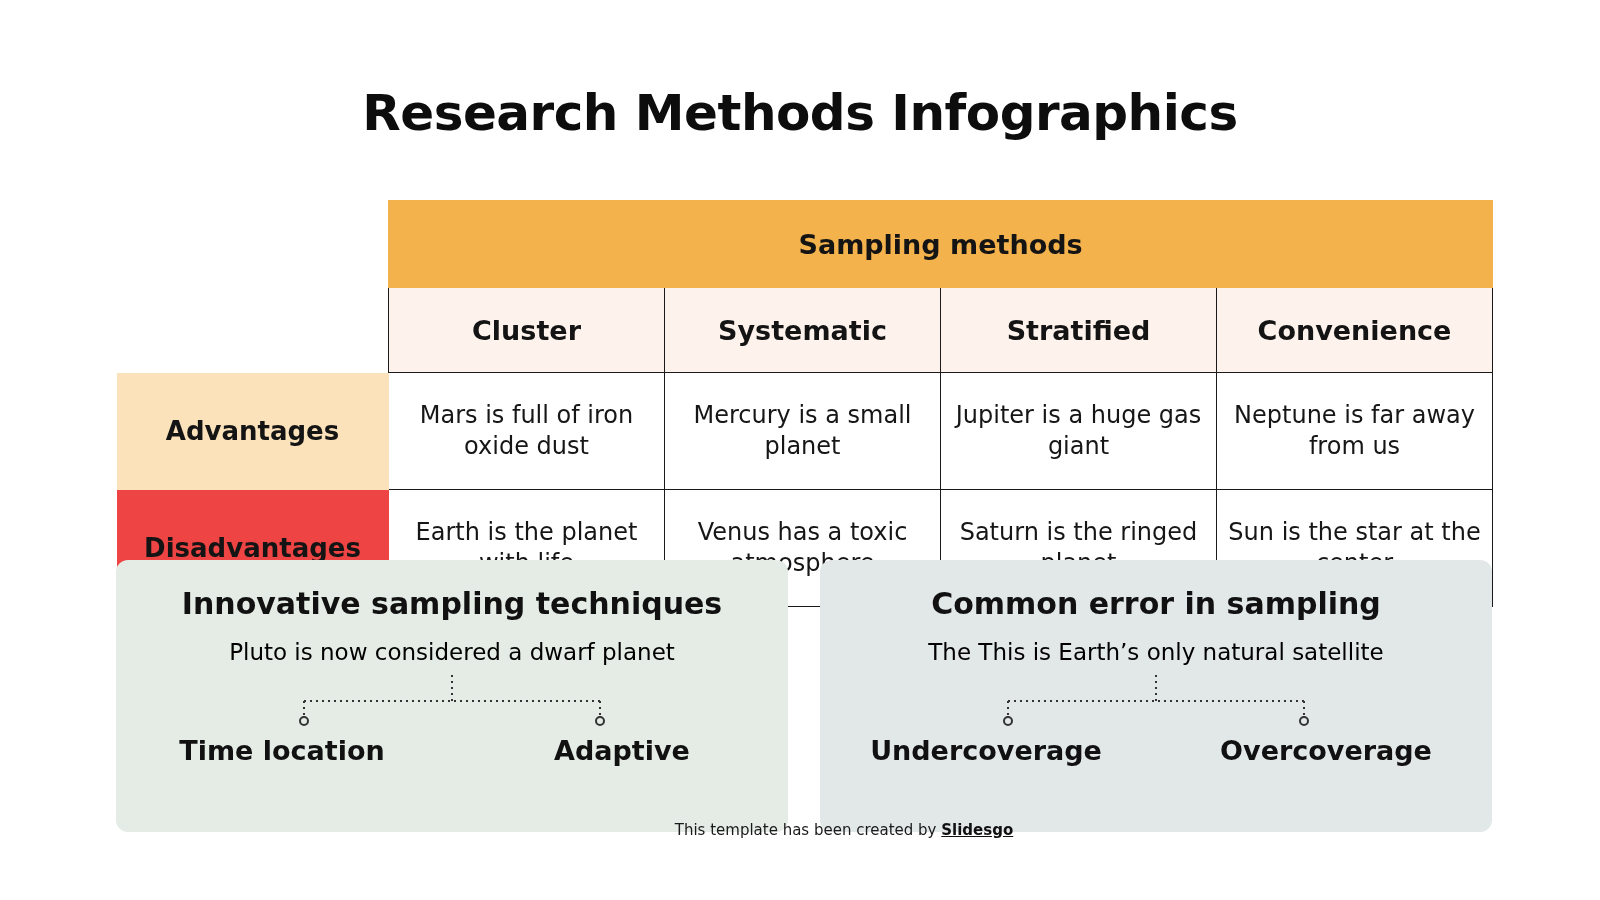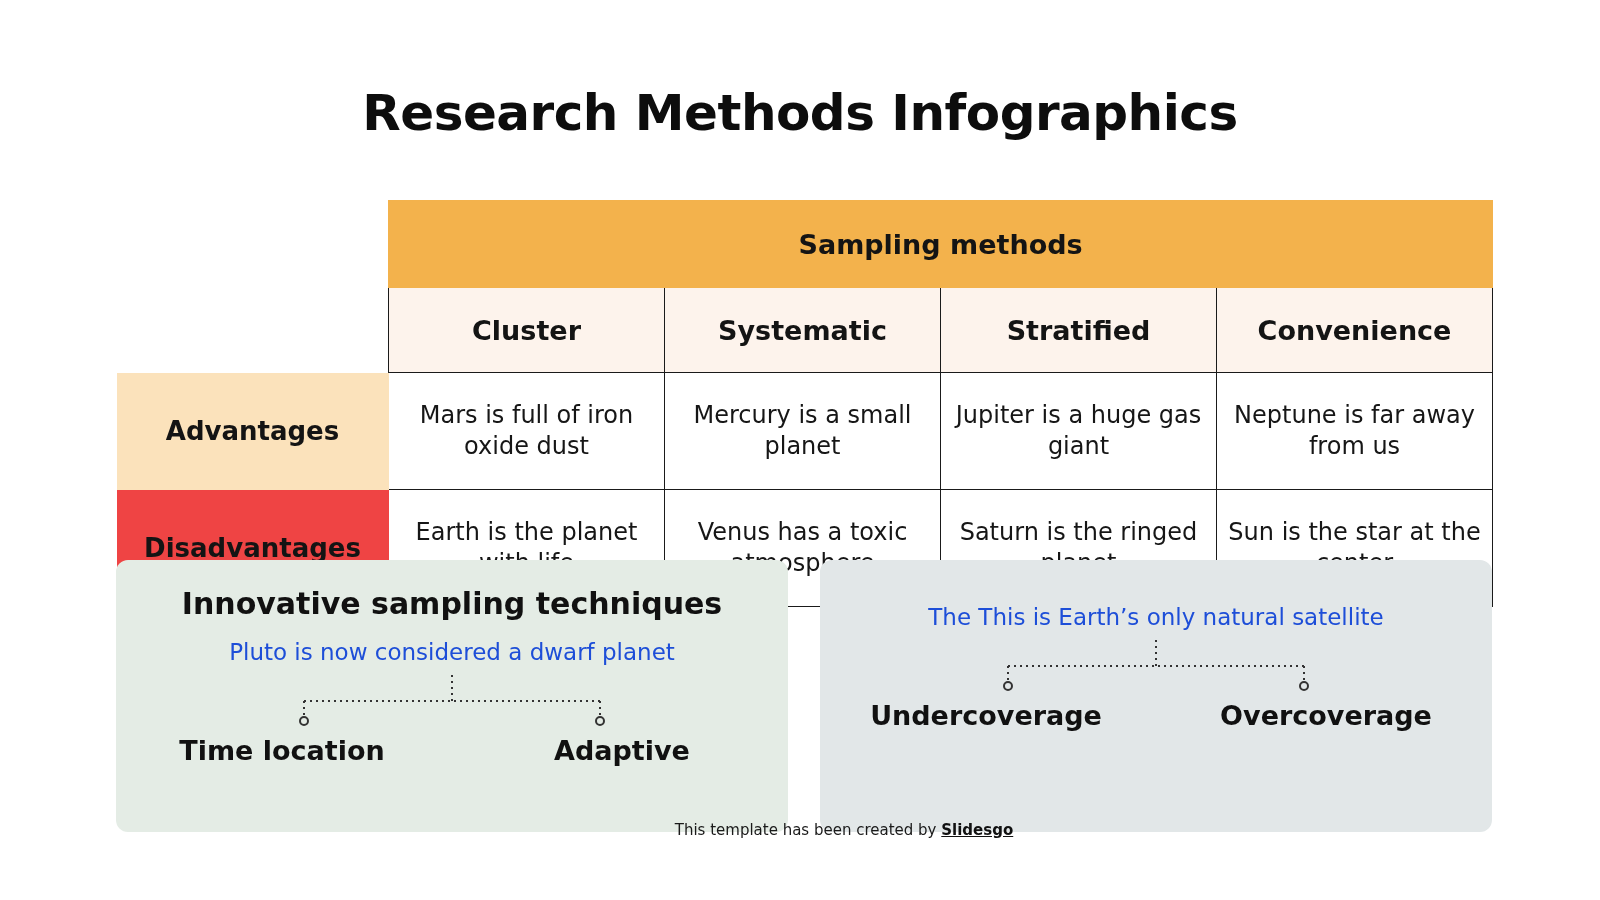--- a/index.html
+++ b/index.html
@@ -124,21 +124,21 @@
   .panel-title {
     text-align: center;
     font-size: 30px;
     font-weight: 800;
     color: #111111;
   }
   .panel-sub {
     text-align: center;
     font-size: 23px;
     font-weight: 400;
-    color: #1d4ed8;
+    color: #000000;
     margin-top: 18px;
   }
   .panel-branch {
     position: relative;
     height: 62px;
     margin-top: 8px;
   }
   .panel-leaves {
     display: flex;
     justify-content: center;
@@ -233,20 +233,21 @@
           <circle cx="308" cy="48" r="4" fill="none" stroke="#333333" stroke-width="2"></circle>
         </svg>
       </div>
       <div class="panel-leaves">
         <div class="leaf-label">Time location</div>
         <div class="leaf-label">Adaptive</div>
       </div>
     </div>
 
     <div class="panel grey">
+      <div class="panel-title">Common error in sampling</div>
       <div class="panel-sub">The This is Earth’s only natural satellite</div>
       <div class="panel-branch">
         <svg class="branch-svg" width="320" height="56" viewBox="0 0 320 56">
           <line x1="160" y1="2" x2="160" y2="28" stroke="#333333" stroke-width="2" stroke-dasharray="2,4"></line>
           <line x1="12" y1="28" x2="308" y2="28" stroke="#333333" stroke-width="2" stroke-dasharray="2,4"></line>
           <line x1="12" y1="28" x2="12" y2="44" stroke="#333333" stroke-width="2" stroke-dasharray="2,4"></line>
           <line x1="308" y1="28" x2="308" y2="44" stroke="#333333" stroke-width="2" stroke-dasharray="2,4"></line>
           <circle cx="12" cy="48" r="4" fill="none" stroke="#333333" stroke-width="2"></circle>
           <circle cx="308" cy="48" r="4" fill="none" stroke="#333333" stroke-width="2"></circle>
         </svg>

